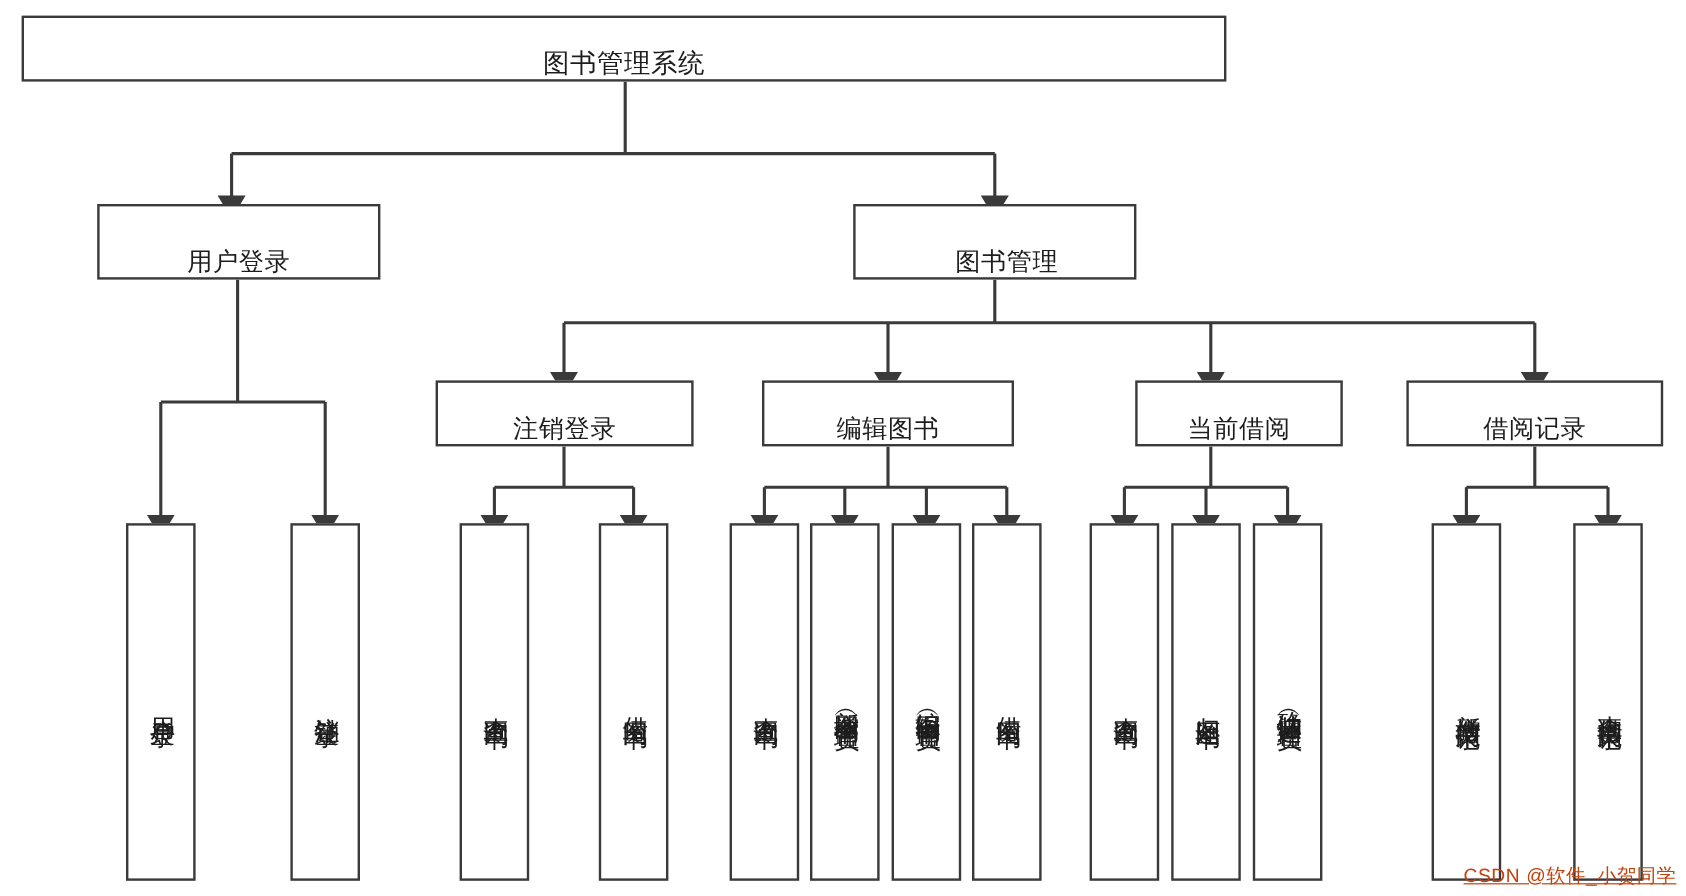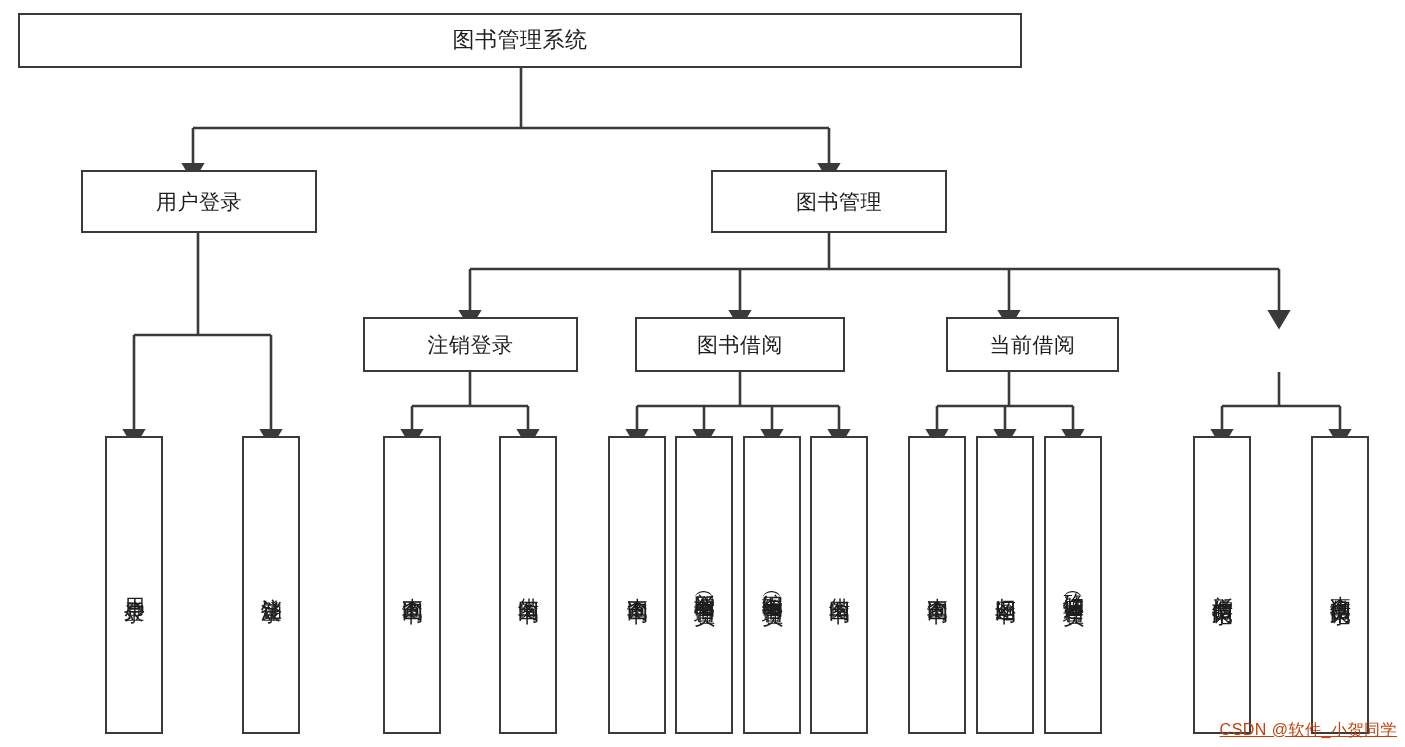--- a/index.html
+++ b/index.html
@@ -10,21 +10,21 @@
   }
   #diagram{position:relative;width:1405px;height:747px;background:#fff;}
   svg.layer{position:absolute;top:0;left:0;width:1405px;height:747px;}
 
   .node{
     position:absolute;
     box-sizing:border-box;
     background:#ffffff;
     border:2.5px solid #3a3a3a;
     display:flex;
-    align-items:center;
+    align-items:flex-end;
     justify-content:center;
     color:#1d1d1d;
   }
   .node .lbl{
     display:block;
     text-align:center;
     line-height:1.12;
     white-space:nowrap;
     letter-spacing:0.5px;
   }
@@ -126,24 +126,27 @@
     <span class="lbl">用户登录</span>
   </div>
   <div class="node h" style="left:711px;top:170px;width:236px;height:63px;padding-left:20px;">
     <span class="lbl">图书管理</span>
   </div>
 
   <div class="node h" style="left:363px;top:317px;width:215px;height:55px;">
     <span class="lbl">注销登录</span>
   </div>
   <div class="node h" style="left:635px;top:317px;width:210px;height:55px;">
-    <span class="lbl">图书借阅</span>
+    <span class="lbl">编辑图书</span>
   </div>
   <div class="node h" style="left:902px;top:317px;width:173px;height:55px;margin-left:44px;">
     <span class="lbl">当前借阅</span>
+  </div>
+  <div class="node h" style="left:1172px;top:317px;width:214px;height:55px;">
+    <span class="lbl">借阅记录</span>
   </div>
 
   <div class="node v" style="left:105px;top:436px;width:58px;height:298px;">
     <span class="lbl">用户登录</span>
   </div>
   <div class="node v" style="left:242px;top:436px;width:58px;height:298px;">
     <span class="lbl">注销登录</span>
   </div>
 
   <div class="node v" style="left:383px;top:436px;width:58px;height:298px;">

